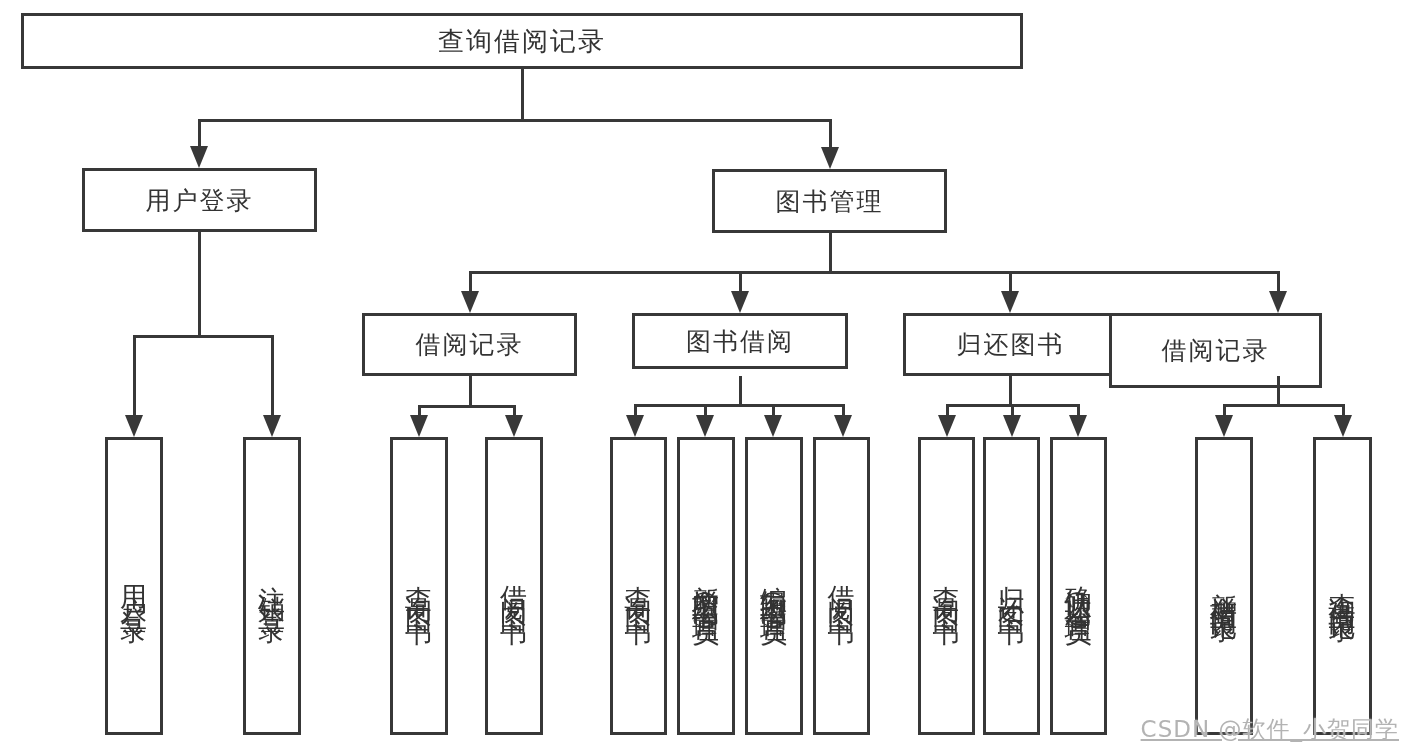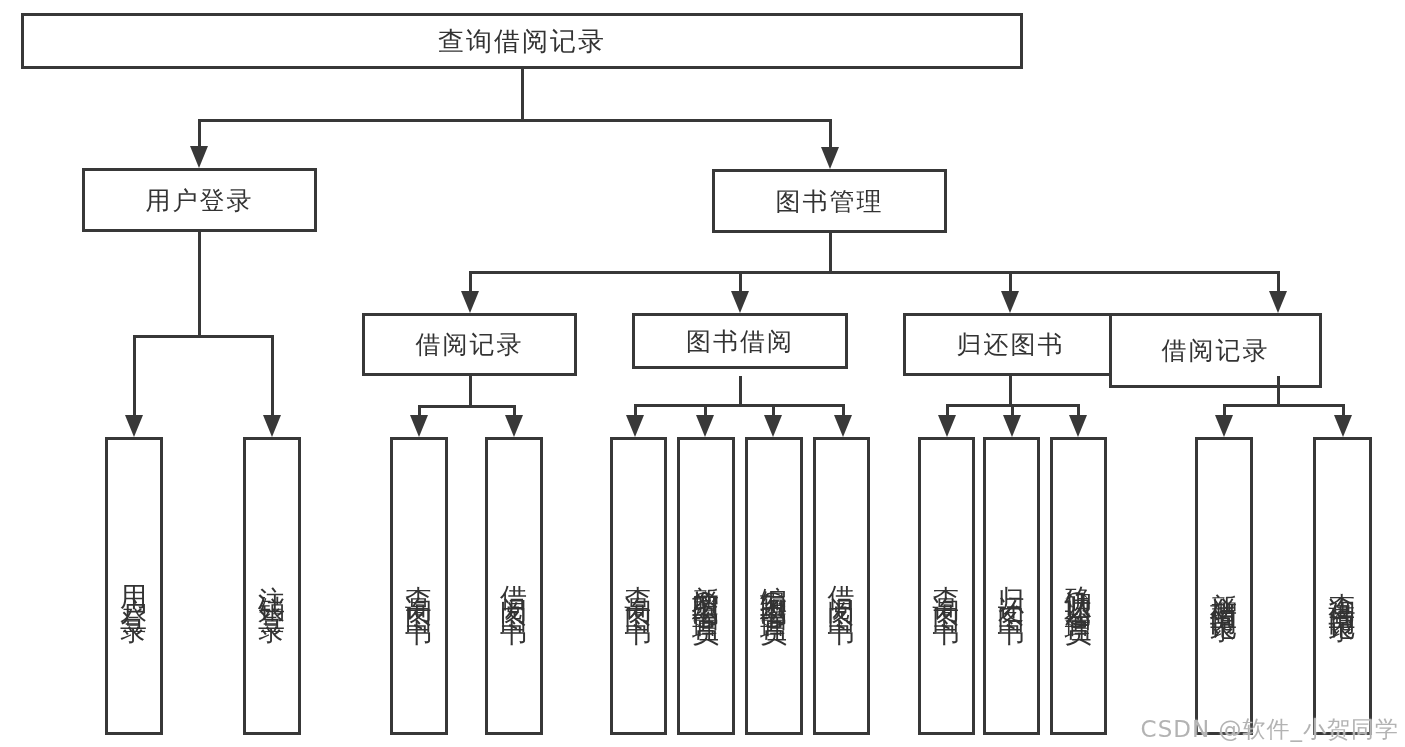--- a/index.html
+++ b/index.html
@@ -21,21 +21,21 @@
   .vline { position:absolute; width:3px; background:#383838; }
   .hline { position:absolute; height:3px; background:#383838; }
   .arrow {
     position:absolute; width:0; height:0;
     border-left:9px solid transparent; border-right:9px solid transparent;
     border-top:22px solid #383838;
   }
   .watermark {
     position:absolute; right:6px; bottom:2px;
     font-size:23px; letter-spacing:1px; color:#b3b3b3;
-    text-shadow:0 0 2px #ffffff; white-space:nowrap;
+    text-shadow:0 0 2px #ffffff; white-space:nowrap;text-decoration:underline;
   }
 </style>
 </head>
 <body>
 
 <div class="canvas">
 
   <div class="box hbox root" style="left:21px;top:13px;width:1002px;height:56px">
     <span>查询借阅记录</span>
   </div>

